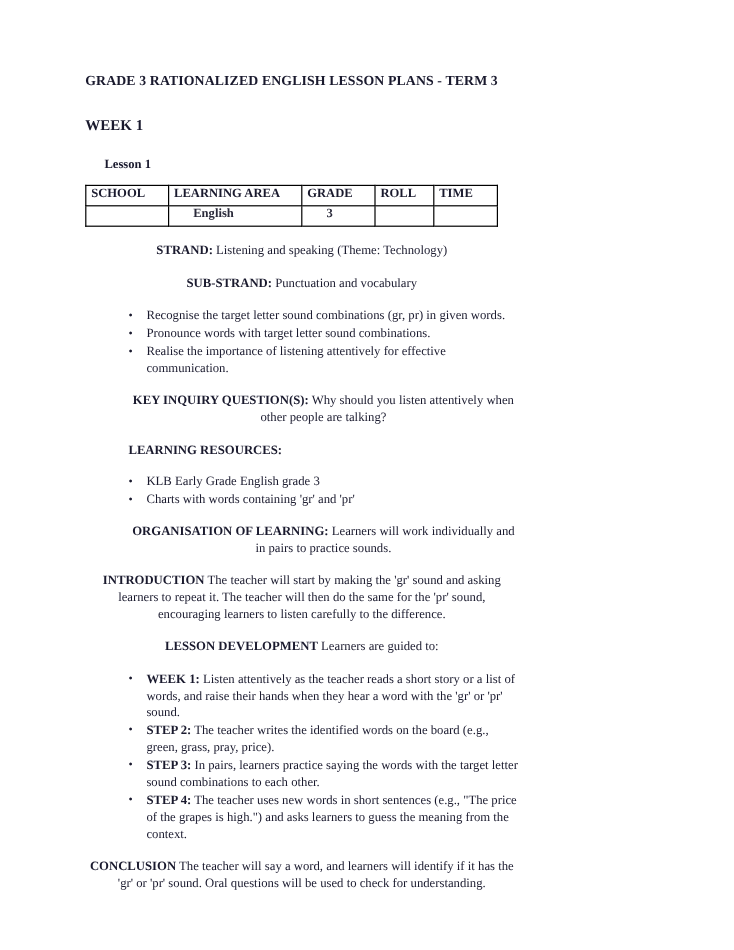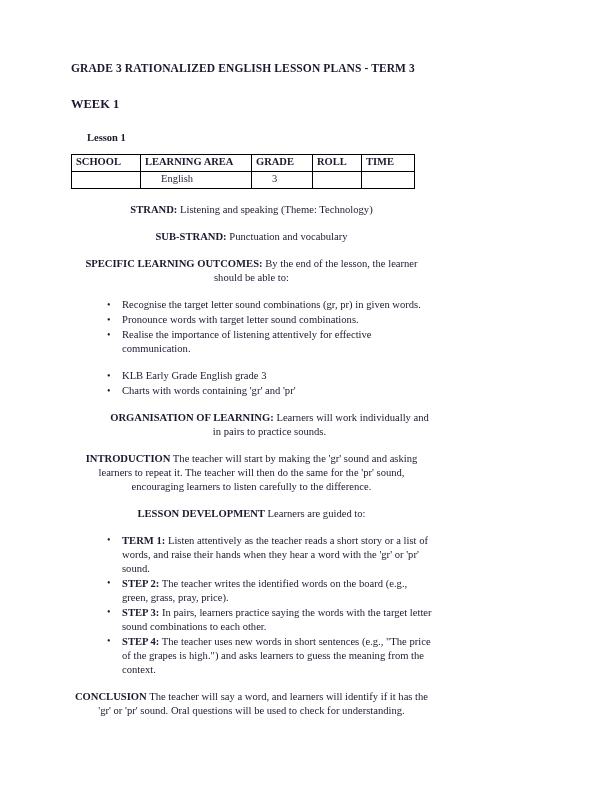--- a/index.html
+++ b/index.html
@@ -56,21 +56,21 @@
     padding: 1px 4px 2px 4px;
     text-align: left;
     vertical-align: top;
     height: 13px;
   }
   table.info-table th {
     font-weight: bold;
     white-space: nowrap;
   }
   table.info-table td {
-    font-weight: normal;
+    font-weight: bold;
     color: #2a2a3a;
     padding-left: 20px;
   }
   .col-school  { width: 60px; }
   .col-area    { width: 102px; }
   .col-grade   { width: 52px; }
   .col-roll    { width: 40px; }
   .col-time    { width: 44px; }
 
   
@@ -154,44 +154,47 @@
         <td></td>
         <td></td>
       </tr>
     </tbody>
   </table>
 
   <p class="block"><span class="lbl">STRAND:</span><span> Listening and speaking (Theme: Technology)</span></p>
 
   <p class="block"><span class="lbl">SUB-STRAND:</span><span> Punctuation and vocabulary</span></p>
 
-  <p class="block"><span class="lbl">SPECIFIC LEARNING OUTCOMES:</span><span> By the end of the lesson, the learner should be able to:</span></p>
 
   <ul class="bullets">
     <li>Recognise the target letter sound combinations (gr, pr) in given words.</li>
     <li>Pronounce words with target letter sound combinations.</li>
     <li>Realise the importance of listening attentively for effective communication.</li>
   </ul>
 
+  <div class="indented">
+    <p class="block"><span class="lbl">KEY INQUIRY QUESTION(S):</span><span> Why should you listen attentively when other people are talking?</span></p>
+    <div class="sub-head">LEARNING RESOURCES:</div>
+  </div>
 
   <ul class="bullets">
     <li>KLB Early Grade English grade 3</li>
     <li>Charts with words containing 'gr' and 'pr'</li>
   </ul>
 
   <div class="indented">
     <p class="block"><span class="lbl">ORGANISATION OF LEARNING:</span><span> Learners will work individually and in pairs to practice sounds.</span></p>
   </div>
 
   <p class="block"><span class="lbl">INTRODUCTION</span><span> The teacher will start by making the 'gr' sound and asking learners to repeat it. The teacher will then do the same for the 'pr' sound, encouraging learners to listen carefully to the difference.</span></p>
 
   <p class="block tight"><span class="lbl">LESSON DEVELOPMENT</span><span> Learners are guided to:</span></p>
 
   <ul class="bullets steps">
-    <li><span class="lbl">TERM 1:</span><span> Listen attentively as the teacher reads a short story or a list of words, and raise their hands when they hear a word with the 'gr' or 'pr' sound.</span></li>
+    <li><span class="lbl">WEEK 1:</span><span> Listen attentively as the teacher reads a short story or a list of words, and raise their hands when they hear a word with the 'gr' or 'pr' sound.</span></li>
     <li><span class="lbl">STEP 2:</span><span> The teacher writes the identified words on the board (e.g., green, grass, pray, price).</span></li>
     <li><span class="lbl">STEP 3:</span><span> In pairs, learners practice saying the words with the target letter sound combinations to each other.</span></li>
     <li><span class="lbl">STEP 4:</span><span> The teacher uses new words in short sentences (e.g., "The price of the grapes is high.") and asks learners to guess the meaning from the context.</span></li>
   </ul>
 
   <p class="block"><span class="lbl">CONCLUSION</span><span> The teacher will say a word, and learners will identify if it has the 'gr' or 'pr' sound. Oral questions will be used to check for understanding.</span></p>
 
 </div>
 
 </body></html>

